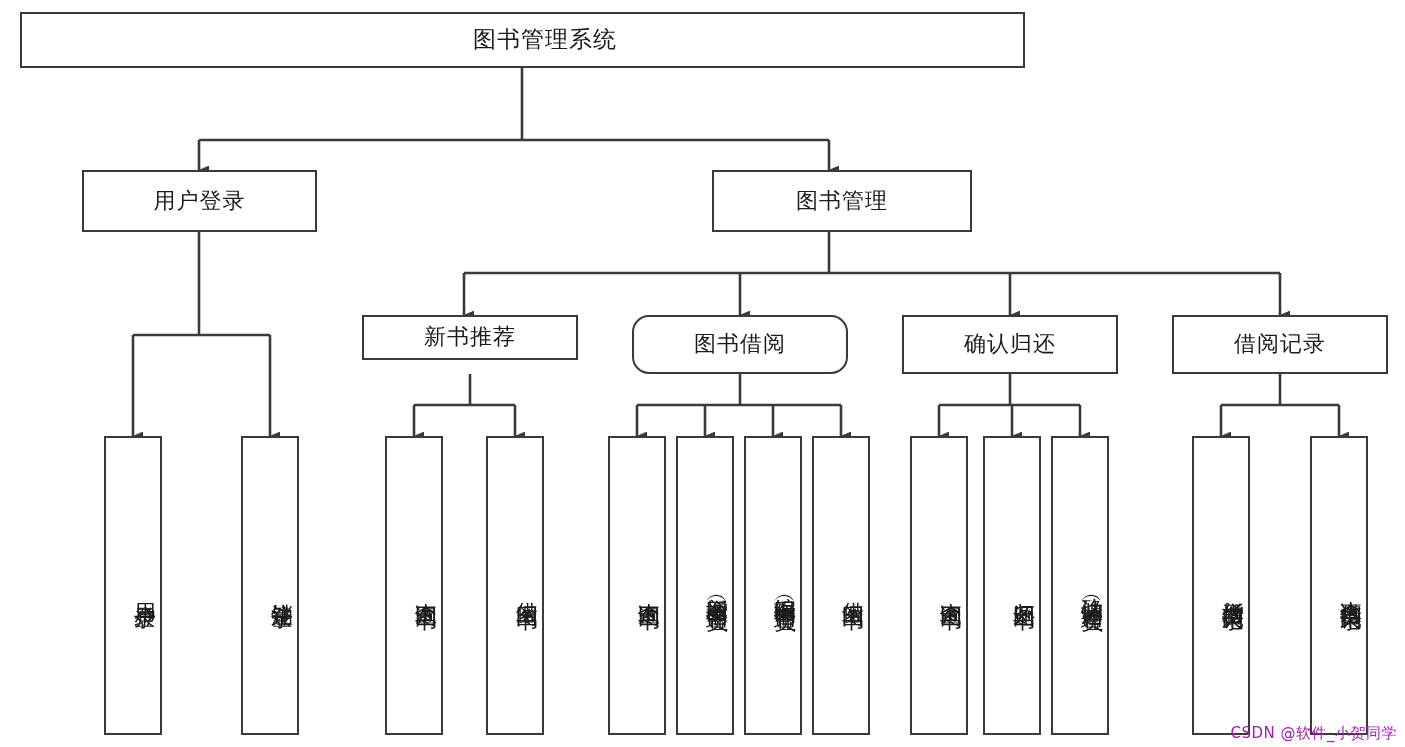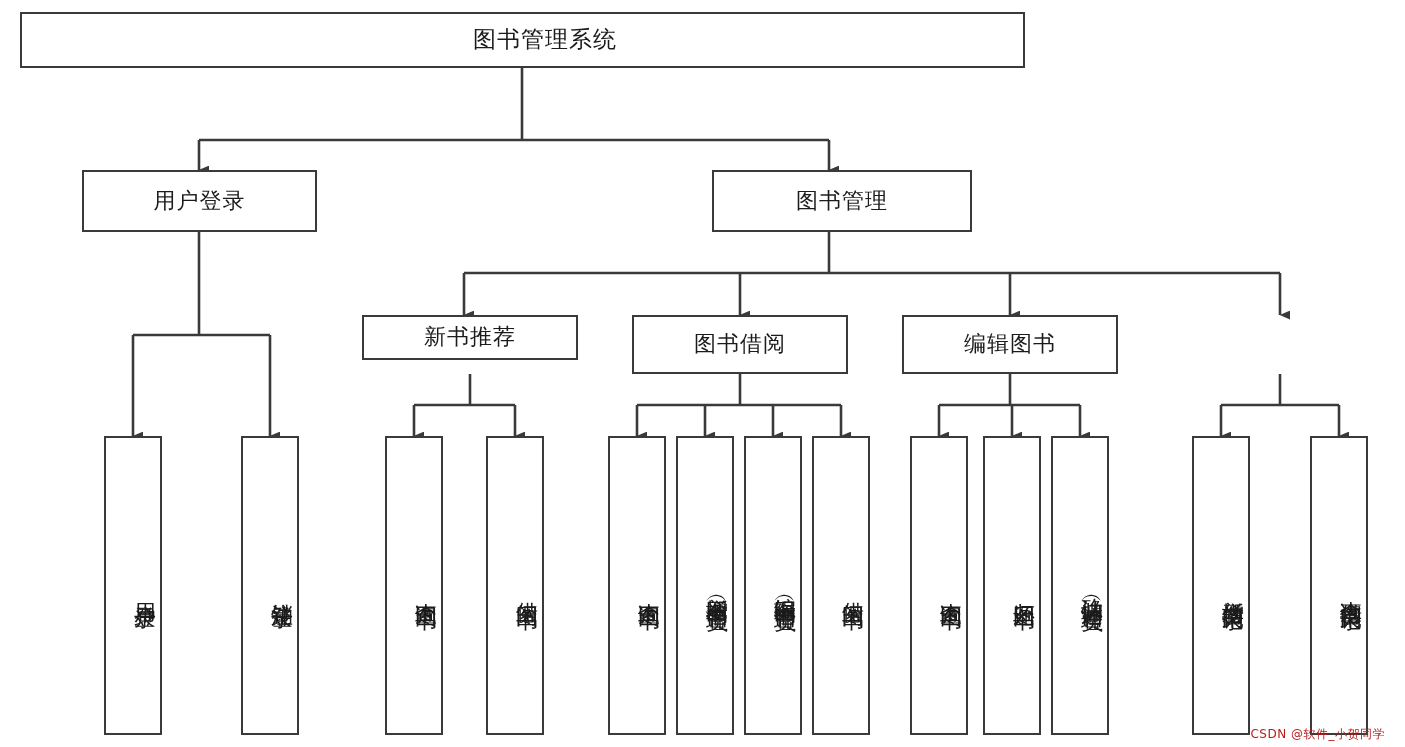--- a/index.html
+++ b/index.html
@@ -52,24 +52,24 @@
     align-items: flex-start;
     justify-content: center;
   }
   .node.vert .vlabel {
     writing-mode: vertical-rl;
     text-orientation: upright;
     white-space: nowrap;
   }
   #watermark {
     position: absolute;
-    right: 20px;
+    right: 8px;
     bottom: 4px;
-    font-size: 12px;
-    color: #b91c1c;
+    font-size: 15px;
+    color: #a21caf;
     font-family: "DejaVu Sans", "Liberation Sans", sans-serif;
     white-space: nowrap;
     letter-spacing: 0.5px;
   }
 </style>
 </head>
 <body>
 
 <div id="canvas">
 
@@ -123,25 +123,28 @@
   <div class="node horiz" style="left: 82px; top: 170px; width: 235px; height: 62px;">
     <span>用户登录</span>
   </div>
   <div class="node horiz" style="left: 712px; top: 170px; width: 260px; height: 62px;">
     <span>图书管理</span>
   </div>
 
   <div class="node horiz" style="left: 362px; top: 315px; width: 216px; height: 45px;">
     <span>新书推荐</span>
   </div>
-  <div class="node horiz" style="left: 632px; top: 315px; width: 216px; height: 59px;">
+  <div class="node horiz" style="left: 632px; top: 315px; width: 216px; height: 59px; border-radius: 17px;">
     <span>图书借阅</span>
   </div>
   <div class="node horiz" style="left: 902px; top: 315px; width: 216px; height: 59px;">
-    <span>编辑图书</span>
+    <span>确认归还</span>
+  </div>
+  <div class="node horiz" style="left: 1172px; top: 315px; width: 216px; height: 59px;">
+    <span>借阅记录</span>
   </div>
 
   <div class="node vert" style="left: 104px; top: 436px; width: 58px; height: 299px;">
     <span class="vlabel">用户登录</span>
   </div>
   <div class="node vert" style="left: 241px; top: 436px; width: 58px; height: 299px;">
     <span class="vlabel">注销登录</span>
   </div>
   <div class="node vert" style="left: 385px; top: 436px; width: 58px; height: 299px;">
     <span class="vlabel">查询图书</span>

